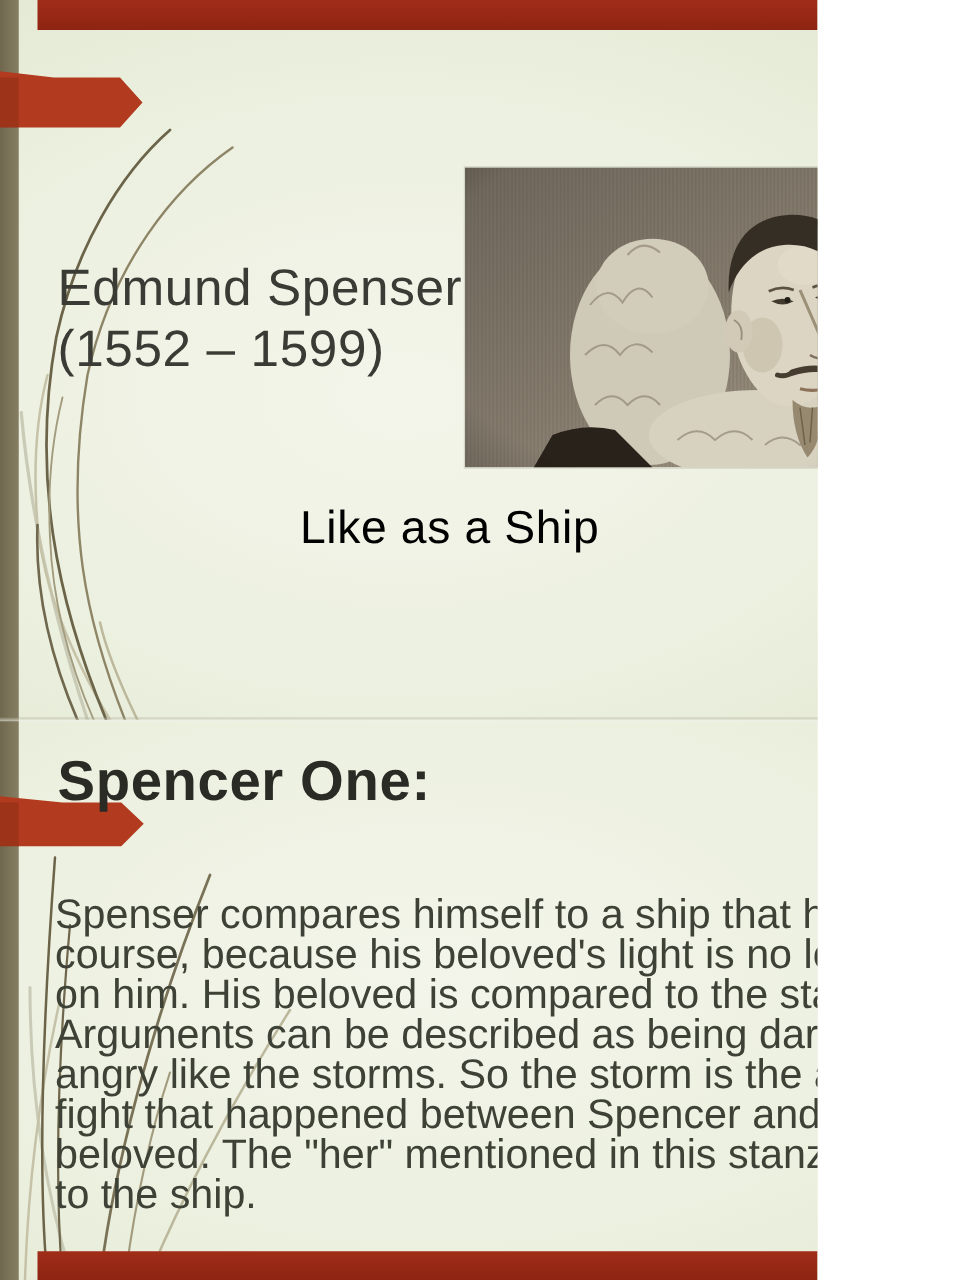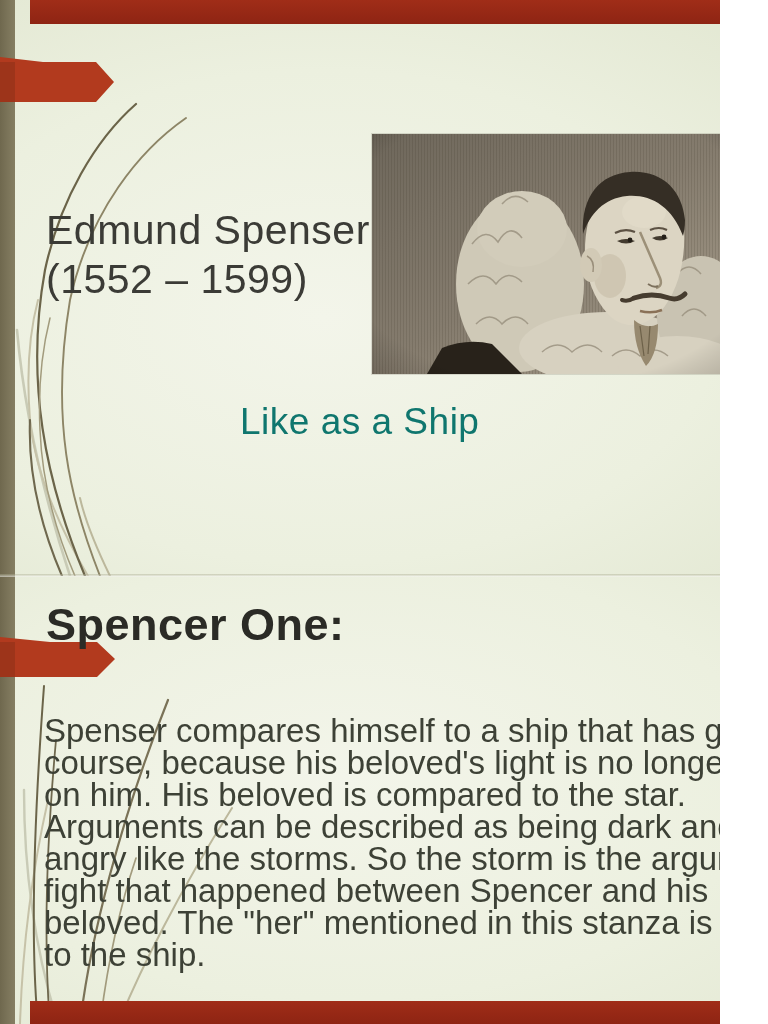--- a/index.html
+++ b/index.html
@@ -1,18 +1,18 @@
 <!DOCTYPE html>
 <html><head>
 <meta charset="utf-8">
 <style>
   html,body{margin:0;padding:0;background:#ffffff;}
   .page{
     position:relative;
-    width:720px;height:1024px;
+    width:654px;height:1024px;
     overflow:hidden;
     font-family:"Liberation Sans", sans-serif;
     background:#e7ebd8;
   }
   
   .slide-bg{position:absolute;left:0;width:768px;z-index:0;}
   .slide-bg.s1{
     top:0;height:576px;
     background:radial-gradient(115% 95% at 42% 55%, #f3f5ea 0%, #ecf0df 45%, #e3e8d3 72%, #dde3c8 100%);
   }
@@ -37,21 +37,21 @@
     position:absolute;left:372px;top:134px;width:361px;height:240px;z-index:2;
     box-shadow:0 0 0 1px rgba(60,55,40,0.15);
   }
   .title{
     position:absolute;left:46px;top:206px;z-index:4;
     font-size:41px;line-height:49px;letter-spacing:0.5px;
     color:#3b3b36;white-space:pre;
   }
   .subtitle{
     position:absolute;left:240px;top:401px;z-index:4;
-    font-size:37px;letter-spacing:0.5px;color:#0f766e;white-space:pre;
+    font-size:37px;letter-spacing:0.5px;color:#000000;white-space:pre;
   }
   .heading{
     position:absolute;left:46px;top:599px;z-index:4;
     font-size:45px;font-weight:700;letter-spacing:0.5px;
     color:#2b2b26;white-space:pre;
   }
   .body-text{
     position:absolute;left:44px;top:715px;width:700px;z-index:4;
     font-size:33px;line-height:32px;color:#3d4136;white-space:pre;
   }

